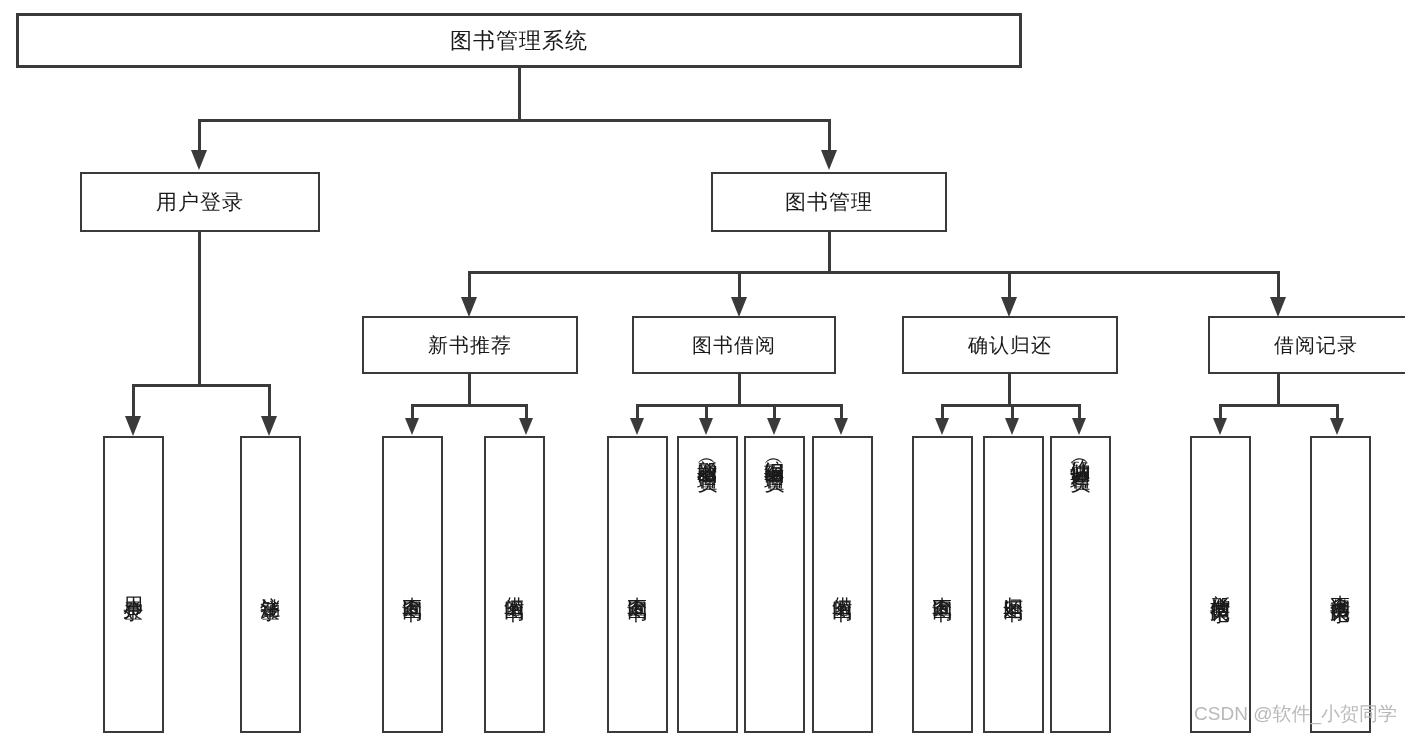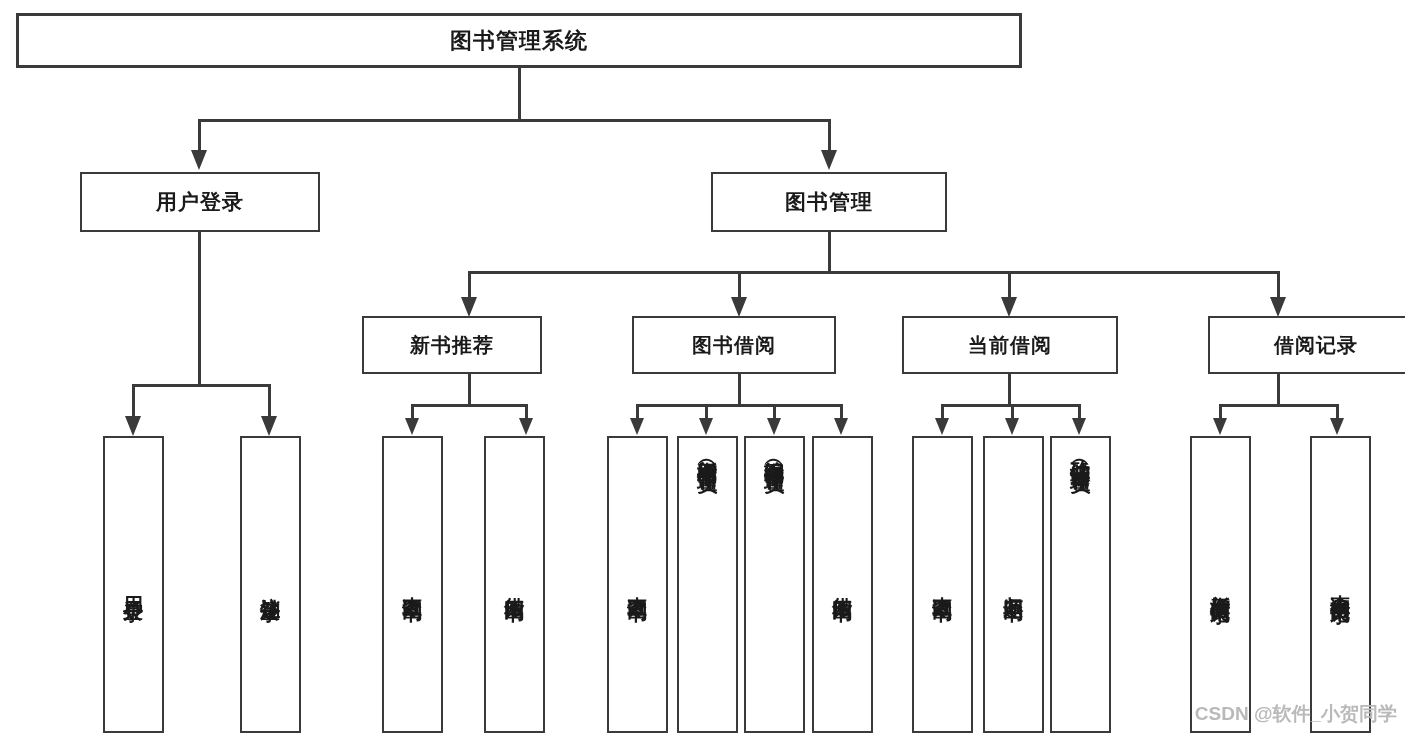--- a/index.html
+++ b/index.html
@@ -9,21 +9,20 @@
   }
   body {
     font-family: "Liberation Sans", "DejaVu Sans", sans-serif;
   }
   #canvas {
     position: relative;
     width: 1405px;
     height: 747px;
     background: #ffffff;
     overflow: hidden;
-    font-weight: bold;
   }
   
   .box {
     position: absolute;
     box-sizing: border-box;
     background: #ffffff;
     border: 2px solid #3a3a3a;
     display: flex;
     align-items: center;
     justify-content: center;
@@ -135,30 +134,30 @@
 
   <div class="vline" style="left:738px; top:271px; width:3px; height:28px;"></div>
   <div class="arrow" style="left:731px; top:297px;"></div>
 
   <div class="vline" style="left:1008px; top:271px; width:3px; height:28px;"></div>
   <div class="arrow" style="left:1001px; top:297px;"></div>
 
   <div class="vline" style="left:1277px; top:271px; width:3px; height:28px;"></div>
   <div class="arrow" style="left:1270px; top:297px;"></div>
 
-  <div class="box lvl3" style="left:362px; top:316px; width:180px; height:58px;">
+  <div class="box lvl3" style="left:362px; top:316px; width:216px; height:58px;">
     <span class="label">新书推荐</span>
   </div>
 
   <div class="box lvl3" style="left:632px; top:316px; width:204px; height:58px;">
     <span class="label">图书借阅</span>
   </div>
 
   <div class="box lvl3" style="left:902px; top:316px; width:216px; height:58px;">
-    <span class="label">当前借阅</span>
+    <span class="label">确认归还</span>
   </div>
 
   <div class="box lvl3" style="left:1172px; top:316px; width:216px; height:58px;margin-left:36px;">
     <span class="label">借阅记录</span>
   </div>
 
   <div class="vline" style="left:468px; top:374px; width:3px; height:30px;"></div>
   <div class="hline" style="left:411px; top:404px; width:117px; height:3px;"></div>
   <div class="vline" style="left:411px; top:404px; width:3px; height:16px;"></div>
   <div class="arrow small" style="left:405px; top:418px;"></div>

